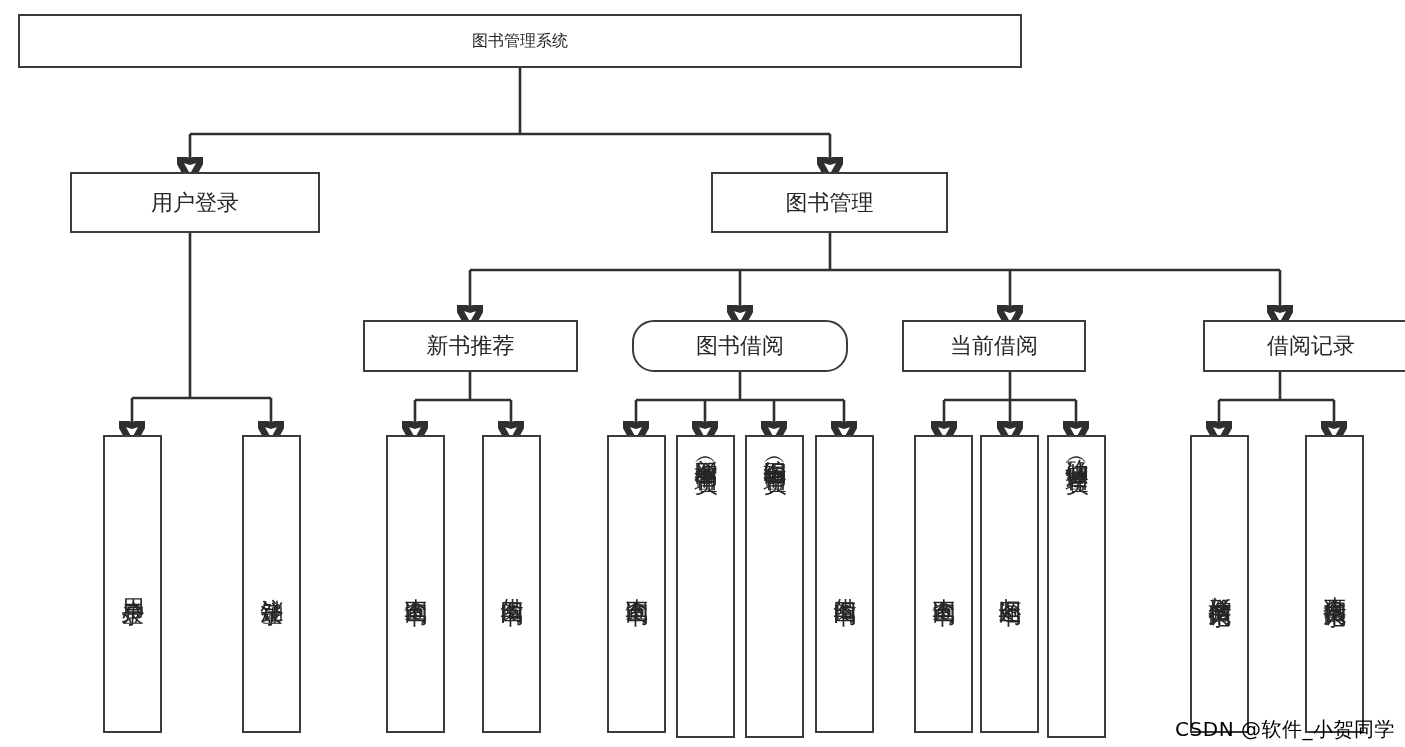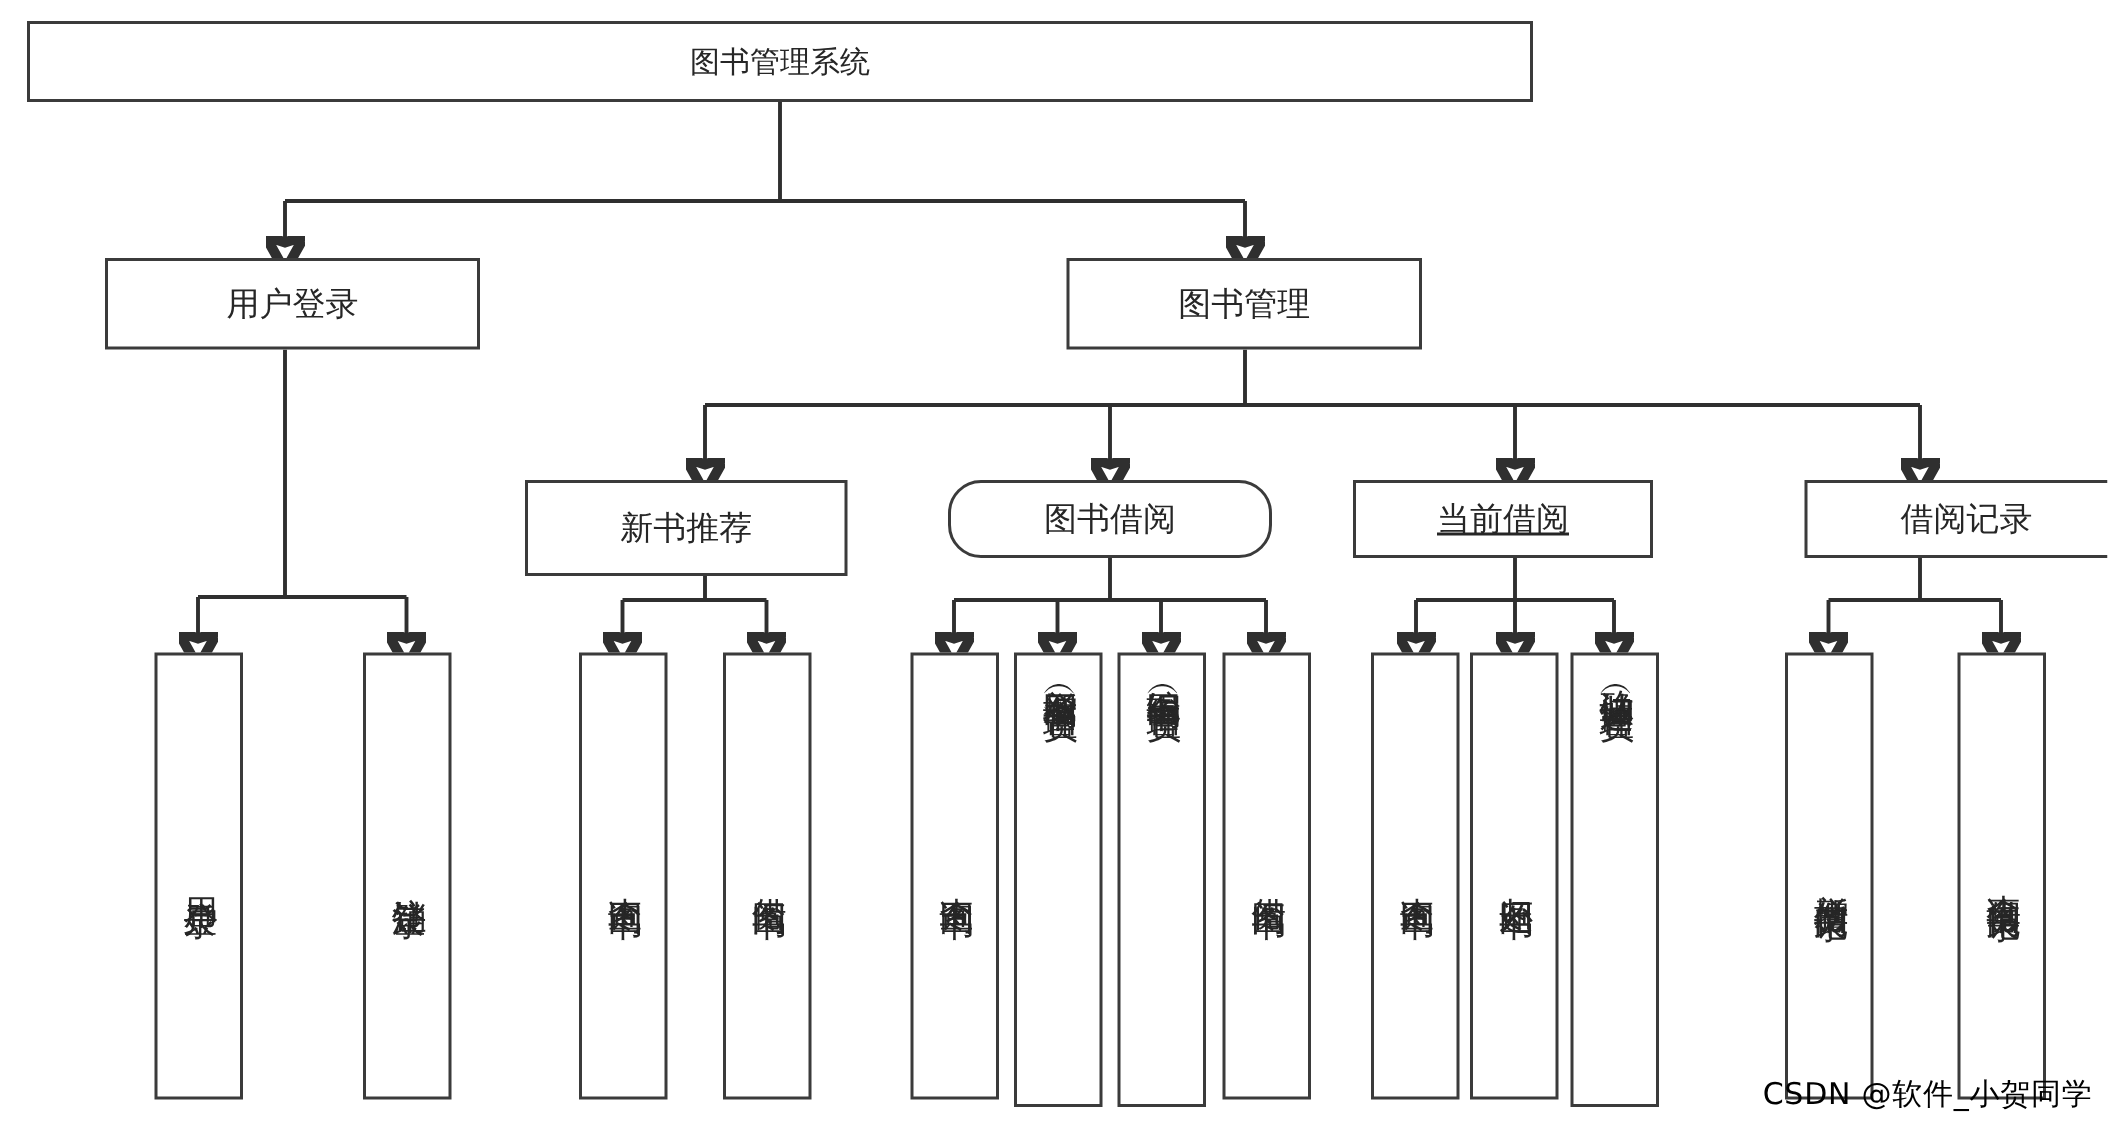--- a/index.html
+++ b/index.html
@@ -23,21 +23,21 @@
     box-sizing: border-box;
     border: 2px solid #3b3b3b;
     background: #ffffff;
     display: flex;
     align-items: center;
     justify-content: center;
     color: #262626;
     text-align: center;
   }
   .node.root {
-    font-size: 20px;
+    font-size: 16px;
   }
   .node.lvl2 {
     font-size: 22px;
   }
   .node.lvl3 {
     font-size: 22px;
   }
   
   .leaf {
     position: absolute;
@@ -143,27 +143,27 @@
     <span>图书管理系统</span>
   </div>
 
   <div class="node lvl2" style="left:70px; top:172px; width:250px; height:61px;">
     <span>用户登录</span>
   </div>
   <div class="node lvl2" style="left:711px; top:172px; width:237px; height:61px;">
     <span>图书管理</span>
   </div>
 
-  <div class="node lvl3" style="left:350px; top:320px; width:215px; height:64px;">
+  <div class="node lvl3" style="left:363px; top:320px; width:215px; height:52px;">
     <span>新书推荐</span>
   </div>
   <div class="node lvl3" style="left:632px; top:320px; width:216px; height:52px;border-radius:22px;">
     <span>图书借阅</span>
   </div>
-  <div class="node lvl3" style="left:902px; top:320px; width:200px; height:52px;text-decoration:underline;">
+  <div class="node lvl3" style="left:902px; top:320px; width:184px; height:52px;">
     <span>当前借阅</span>
   </div>
   <div class="node lvl3" style="left:1172px; top:320px; width:216px; height:52px;margin-left:31px;">
     <span>借阅记录</span>
   </div>
 
   <div class="leaf mid" style="left:103px; top:435px; width:59px; height:298px;">
     <span class="vtext">用户登录</span>
   </div>
   <div class="leaf mid" style="left:242px; top:435px; width:59px; height:298px;">

